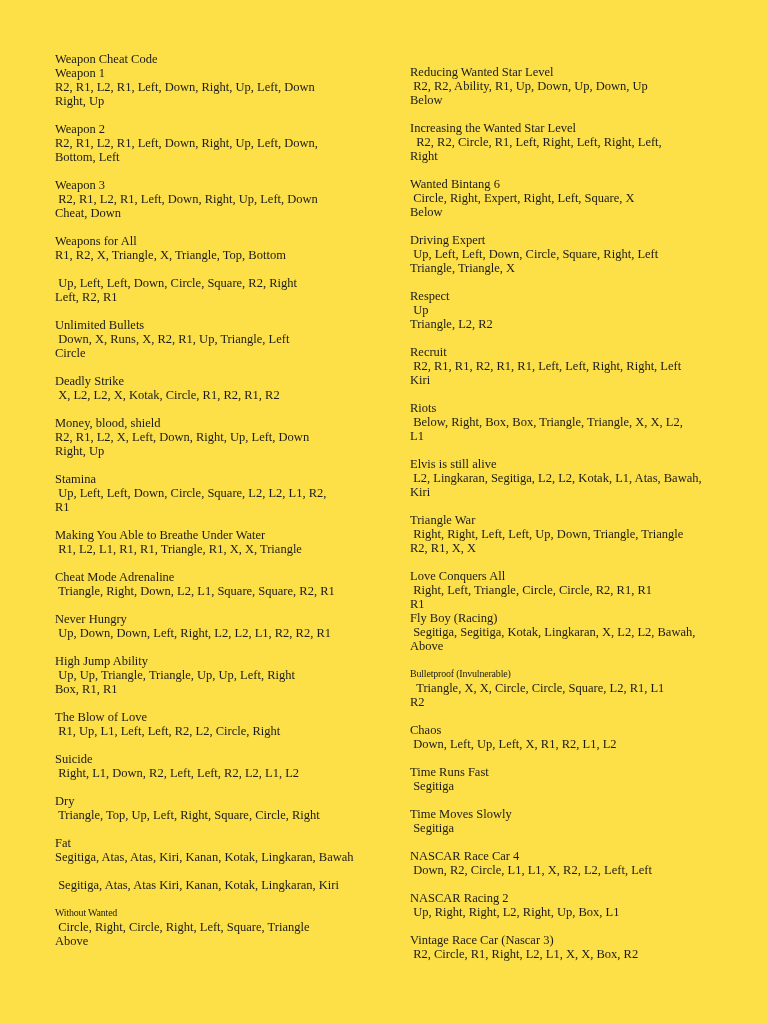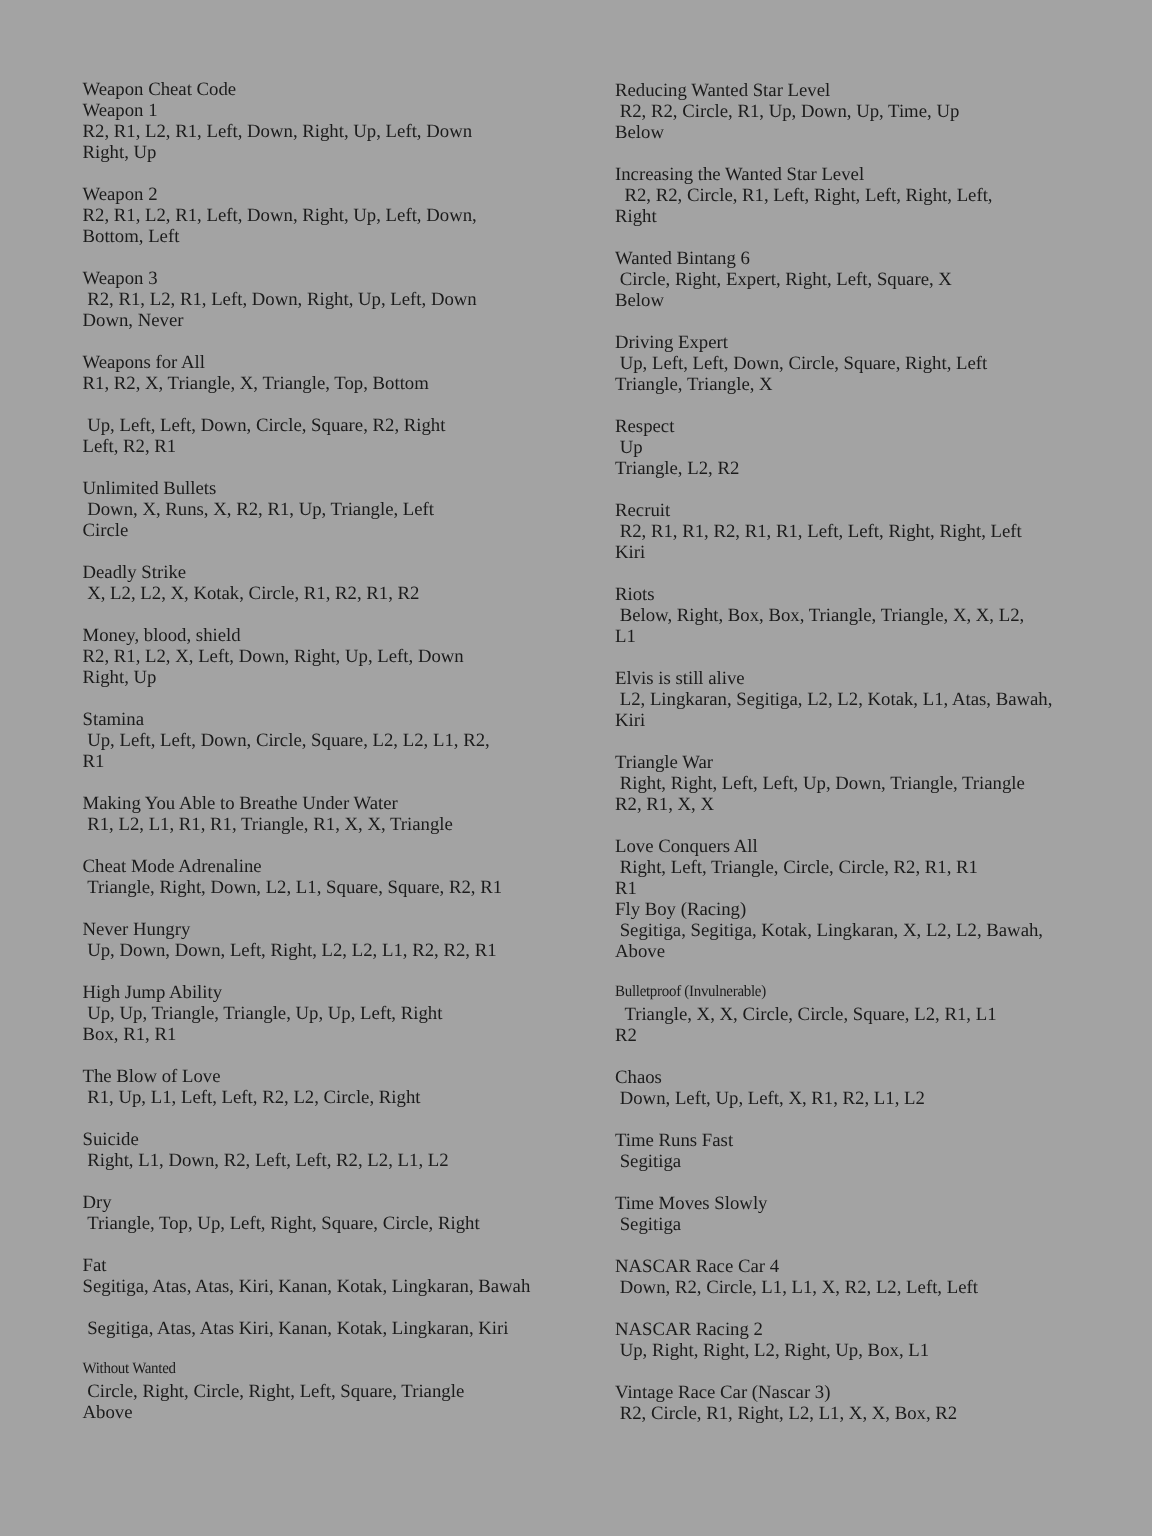--- a/index.html
+++ b/index.html
@@ -4,32 +4,32 @@
 <style>
   html, body {
     margin: 0;
     padding: 0;
     background: #ffffff;
   }
   .page {
     position: relative;
     width: 768px;
     height: 1024px;
-    background: #a3a3a3;
+    background: #fde047;
     overflow: hidden;
     font-family: "Liberation Serif", "DejaVu Serif", serif;
     color: #1b1b1b;
   }
   .col {
     position: absolute;
     font-size: 12.5px;
     line-height: 14px;
   }
   .col-left  { left: 55px;  top: 52px; width: 350px; }
-  .col-right { left: 410px; top: 53px; width: 350px; }
+  .col-right { left: 410px; top: 65px; width: 350px; }
   .block { margin: 0 0 14px 0; }
   .line {
     white-space: pre-wrap;
     min-height: 14px;
   }
   .line.condensed {
     font-size: 10.5px;
     letter-spacing: -0.2px;
     transform: scaleX(0.95);
     transform-origin: left center;
@@ -47,21 +47,21 @@
         <div class="line">Right, Up</div>
       </div>
       <div class="block">
         <div class="line">Weapon 2</div>
         <div class="line">R2, R1, L2, R1, Left, Down, Right, Up, Left, Down,</div>
         <div class="line">Bottom, Left</div>
       </div>
       <div class="block">
         <div class="line">Weapon 3</div>
         <div class="line"> R2, R1, L2, R1, Left, Down, Right, Up, Left, Down</div>
-        <div class="line">Down, Never</div>
+        <div class="line">Cheat, Down</div>
       </div>
       <div class="block">
         <div class="line">Weapons for All</div>
         <div class="line">R1, R2, X, Triangle, X, Triangle, Top, Bottom</div>
       </div>
       <div class="block">
         <div class="line"> Up, Left, Left, Down, Circle, Square, R2, Right</div>
         <div class="line">Left, R2, R1</div>
       </div>
       <div class="block">
@@ -121,21 +121,21 @@
       </div>
       <div class="block">
         <div class="line condensed">Without Wanted</div>
         <div class="line"> Circle, Right, Circle, Right, Left, Square, Triangle</div>
         <div class="line">Above</div>
       </div>
     </div>
   <div class="col col-right">
       <div class="block">
         <div class="line">Reducing Wanted Star Level</div>
-        <div class="line"> R2, R2, Circle, R1, Up, Down, Up, Time, Up</div>
+        <div class="line"> R2, R2, Ability, R1, Up, Down, Up, Down, Up</div>
         <div class="line">Below</div>
       </div>
       <div class="block">
         <div class="line">Increasing the Wanted Star Level</div>
         <div class="line">  R2, R2, Circle, R1, Left, Right, Left, Right, Left,</div>
         <div class="line">Right</div>
       </div>
       <div class="block">
         <div class="line">Wanted Bintang 6</div>
         <div class="line"> Circle, Right, Expert, Right, Left, Square, X</div>

